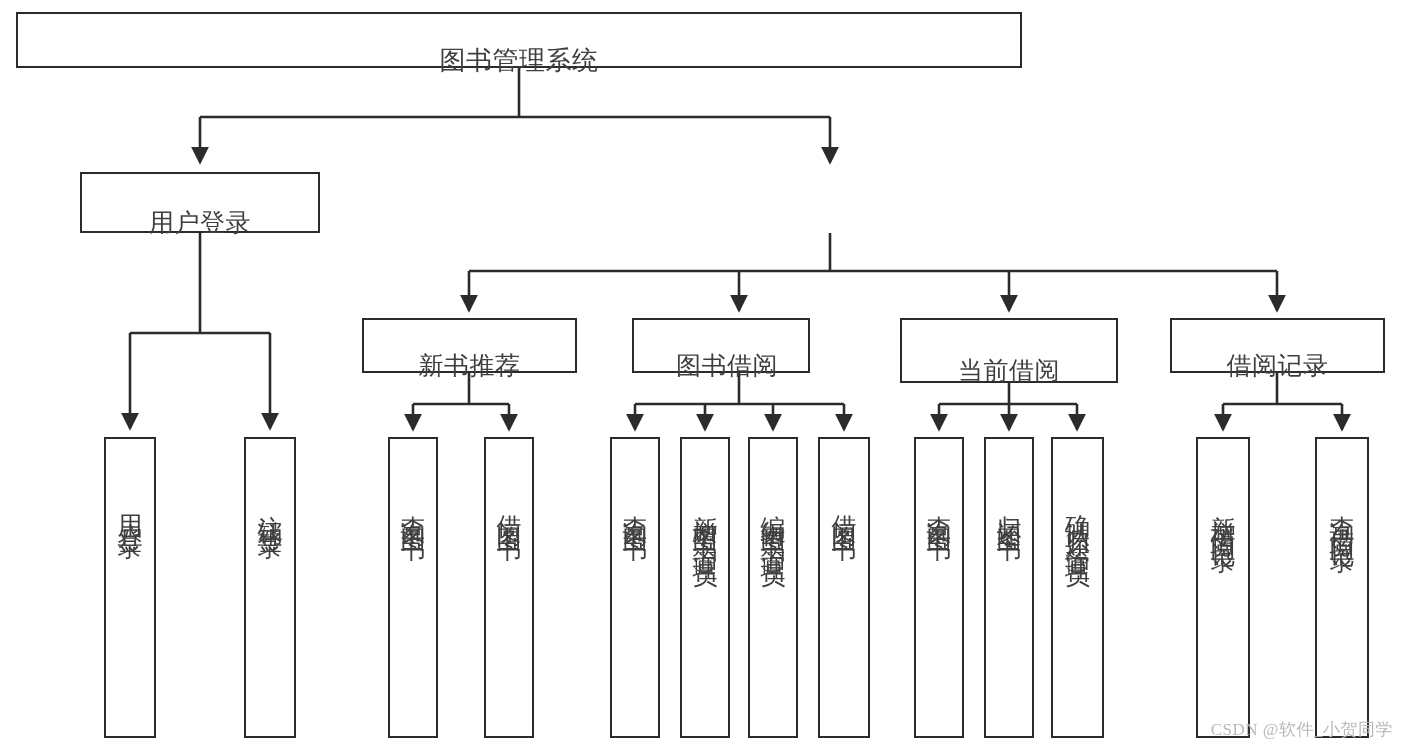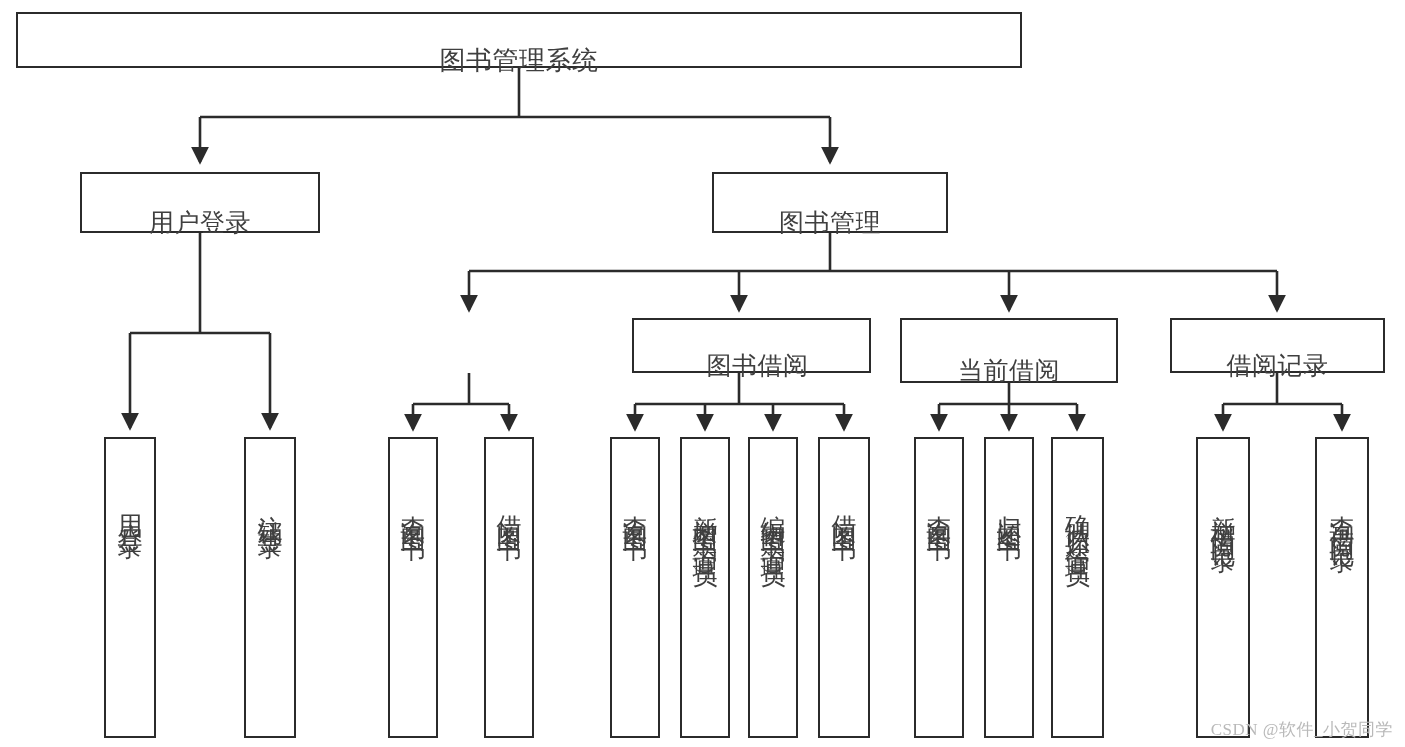--- a/index.html
+++ b/index.html
@@ -116,25 +116,25 @@
     </g>
   </svg>
 
   <div class="node root horiz" style="left:16px;top:12px;width:1006px;height:56px;">
     <span class="lbl">图书管理系统</span>
   </div>
 
   <div class="node horiz" style="left:80px;top:172px;width:240px;height:61px;">
     <span class="lbl">用户登录</span>
   </div>
-  <div class="node horiz" style="left:712px;top:172px;width:236px;height:61px;">
-    <span class="lbl">图书管理</span>
+
+  <div class="node horiz" style="left:362px;top:318px;width:215px;height:55px;">
+    <span class="lbl">新书推荐</span>
   </div>
-
-  <div class="node horiz" style="left:632px;top:318px;width:239px;height:55px;padding-left:12px;">
+  <div class="node horiz" style="left:632px;top:318px;width:178px;height:55px;padding-left:12px;">
     <span class="lbl">图书借阅</span>
   </div>
   <div class="node horiz" style="left:900px;top:318px;width:218px;height:65px;">
     <span class="lbl">当前借阅</span>
   </div>
   <div class="node horiz" style="left:1170px;top:318px;width:215px;height:55px;text-align:right;">
     <span class="lbl">借阅记录</span>
   </div>
 
   <div class="node vert" style="left:104px;top:437px;width:52px;height:301px;">

